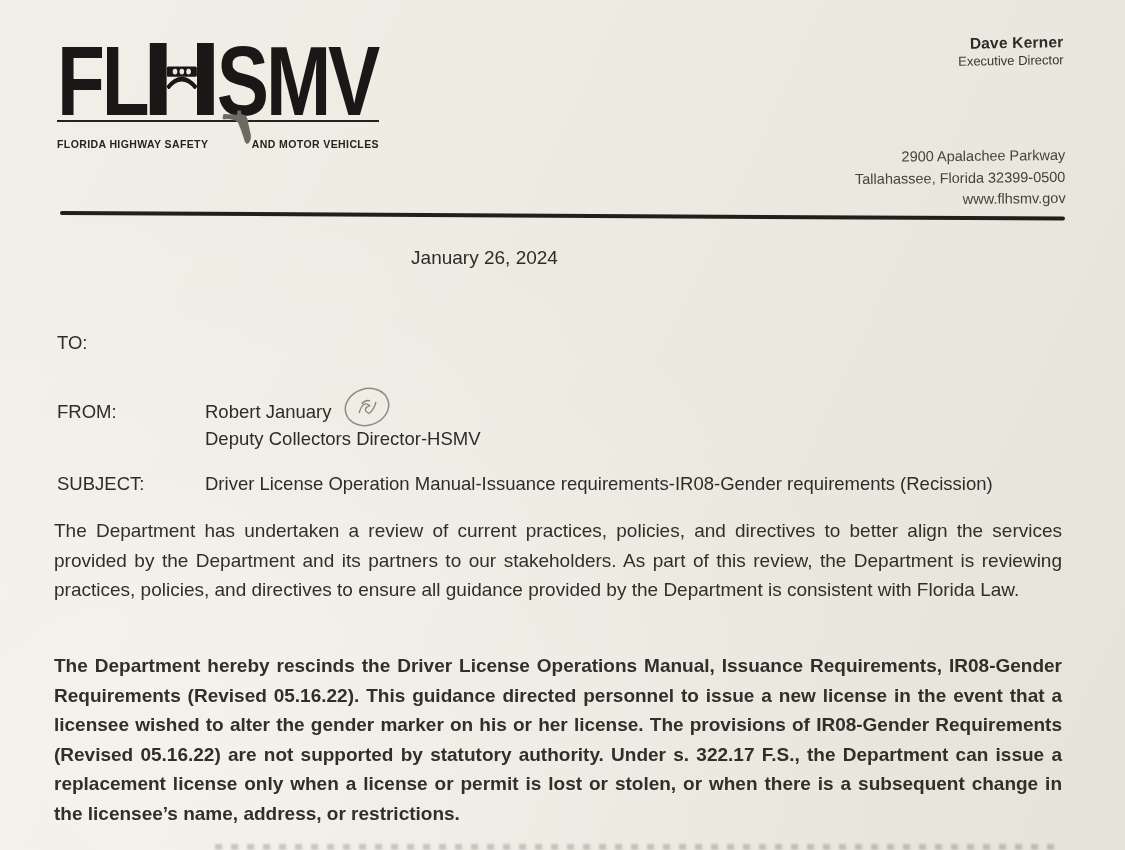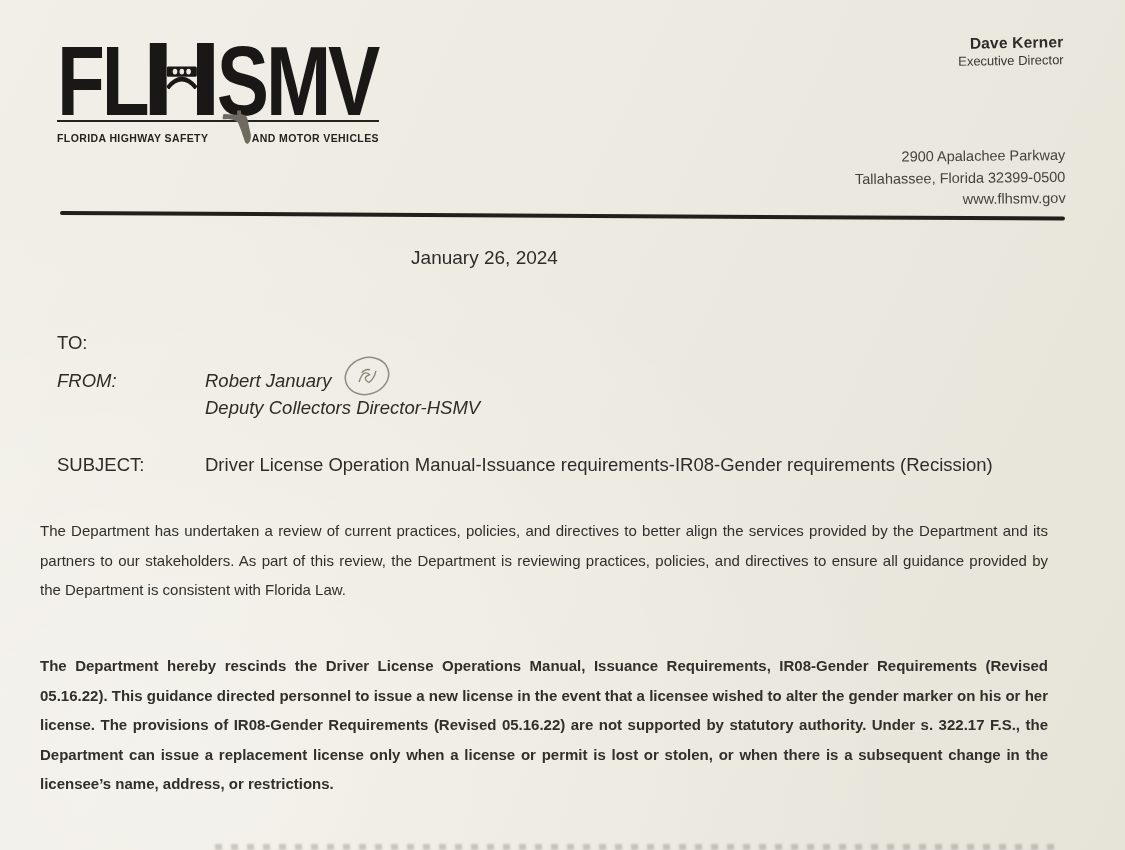--- a/index.html
+++ b/index.html
@@ -19,21 +19,21 @@
   .logo-letters{
     display:flex;align-items:baseline;white-space:nowrap;
     transform:scaleX(0.8);transform-origin:left bottom;
     color:#191816;font-weight:bold;font-size:98px;letter-spacing:-4px;line-height:1;
   }
   .h-block{display:inline-flex;height:72px;margin:0 4px;}
   .h-bar{width:21px;height:72px;background:#191816;}
   .h-mid{width:38px;position:relative;}
   .h-mid svg{position:absolute;left:0;top:14px;}
   .logo-tagline{
-    width:322px;margin-top:-10px;padding-top:10px;position:relative;
+    width:322px;margin-top:-10px;padding-top:16px;position:relative;
     border-top:2.5px solid #24231f;
     display:flex;justify-content:space-between;
     font-size:10.5px;font-weight:bold;letter-spacing:0.4px;color:#24231f;
     white-space:nowrap;
   }
   .florida{position:absolute;left:164px;top:-15px;}
   
   .official{
     position:absolute;top:34px;right:62px;text-align:right;color:#2b2a26;
     transform:rotate(-0.9deg);
@@ -51,30 +51,30 @@
     background:#201f1c;border-radius:2px;
     transform:rotate(0.32deg);transform-origin:left center;
   }
   
   .date{
     position:absolute;top:247px;left:0;width:969px;text-align:center;
     font-size:19px;color:#2e2c28;
   }
   .fields{position:absolute;left:57px;top:329px;width:1010px;color:#2e2c28;}
   .field-row{display:grid;grid-template-columns:148px 1fr;font-size:18.5px;line-height:27px;}
-  .row-to{margin-bottom:11px;}
-  .row-from{margin-bottom:30px;font-style:italic;}
+  .row-to{margin-bottom:42px;}
+  .row-from{margin-bottom:18px;}
   .from-name-wrap{position:relative;display:inline-block;}
   .scribble{
     position:absolute;left:calc(100% + 10px);top:-14px;
     transform:rotate(-8deg);
   }
   .para{
-    position:absolute;left:40px;width:1008px;
-    font-size:15px;line-height:29.5px;text-align:justify;color:#312f2a;
+    position:absolute;left:54px;width:1008px;
+    font-size:19px;line-height:29.5px;text-align:justify;color:#312f2a;
   }
   .para1{top:516px;}
   .para2{top:651px;font-weight:bold;}
   .cutoff{
     position:absolute;left:215px;top:844px;width:845px;height:6px;
     background:repeating-linear-gradient(90deg,
       rgba(70,66,58,0.30) 0px 7px, rgba(70,66,58,0) 7px 16px);
     filter:blur(1px);opacity:0.8;
   }
 </style>

